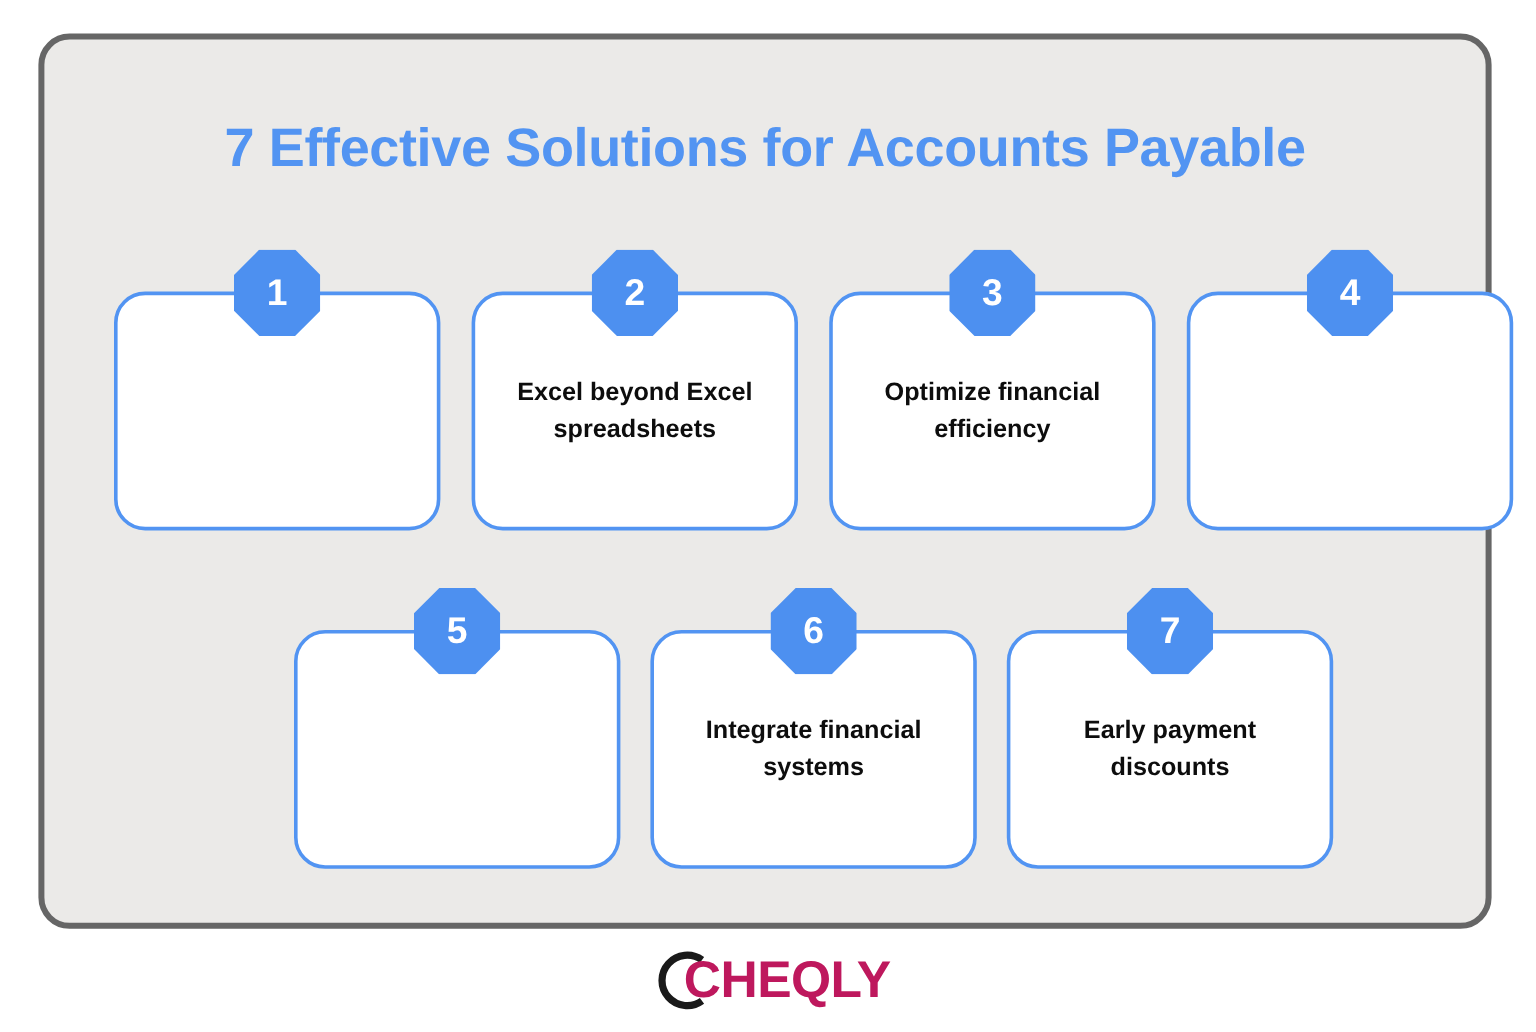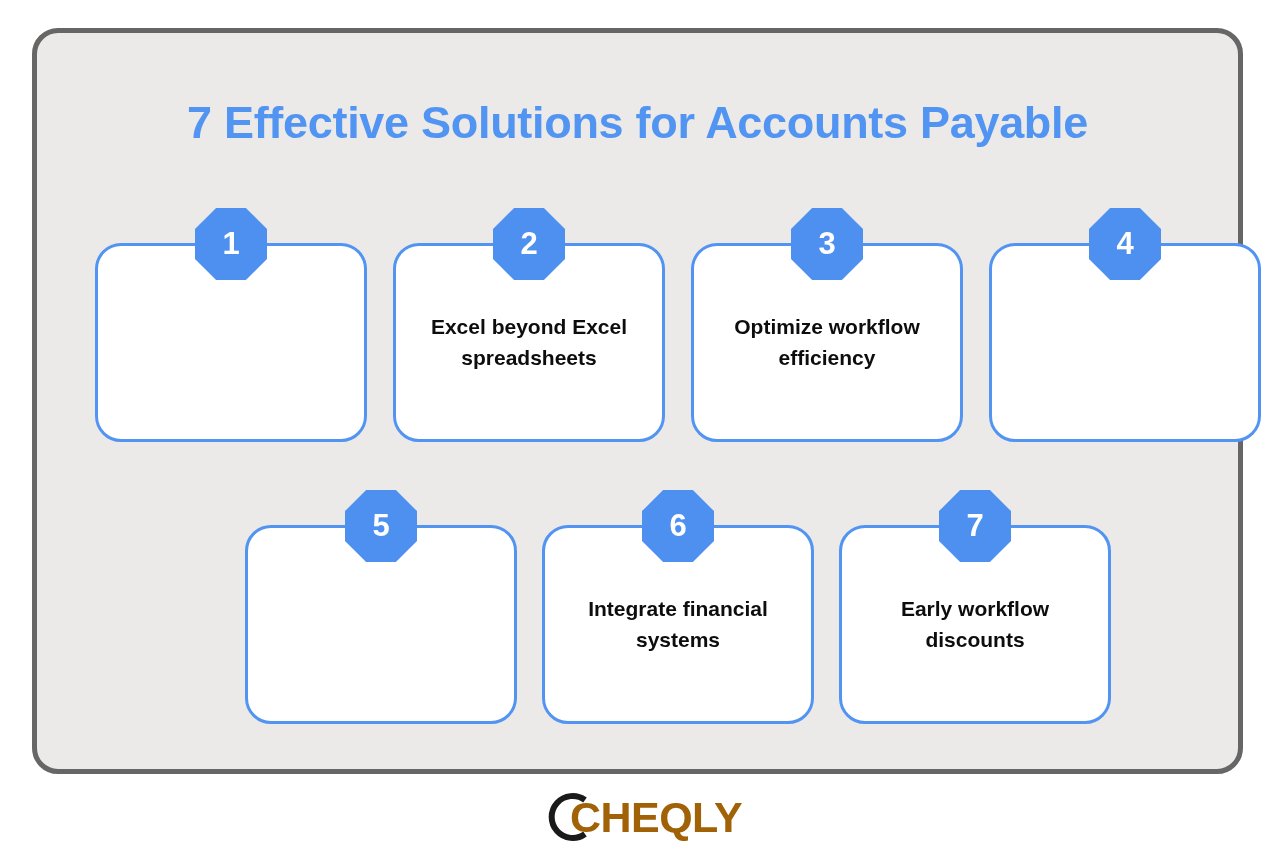--- a/index.html
+++ b/index.html
@@ -122,21 +122,21 @@
     align-items: center;
     justify-content: center;
   }
 
   .logo-mark { display: block; }
 
   .logo-text {
     font-size: 43px;
     font-weight: bold;
     letter-spacing: -0.5px;
-    color: #a16207;
+    color: #be185d;
     line-height: 1;
     margin-left: -30px;
   }
 </style>
 </head>
 <body>
 
 <div id="infographic">
 
   <div class="panel">
@@ -154,21 +154,21 @@
         <div class="badge-num">2</div>
       </div>
       <div class="card-label">Excel beyond Excel
 spreadsheets</div>
     </div>
 
     <div class="card" id="card-3">
       <div class="badge">
         <div class="badge-num">3</div>
       </div>
-      <div class="card-label">Optimize workflow
+      <div class="card-label">Optimize financial
 efficiency</div>
     </div>
 
     <div class="card" id="card-4">
       <div class="badge">
         <div class="badge-num">4</div>
       </div>
     </div>
 
     <div class="card" id="card-5">
@@ -182,21 +182,21 @@
         <div class="badge-num">6</div>
       </div>
       <div class="card-label">Integrate financial
 systems</div>
     </div>
 
     <div class="card" id="card-7">
       <div class="badge">
         <div class="badge-num">7</div>
       </div>
-      <div class="card-label">Early workflow
+      <div class="card-label">Early payment
 discounts</div>
     </div>
 
   </div>
 
   <div class="logo">
     <svg class="logo-mark" width="62" height="58" viewBox="0 0 62 58">
       <path d="M 47 12 A 21 21 0 1 0 47 46" fill="none" stroke="#1a1a1a" stroke-width="6" stroke-linecap="butt"></path>
     </svg>
     <div class="logo-text">CHEQLY</div>

